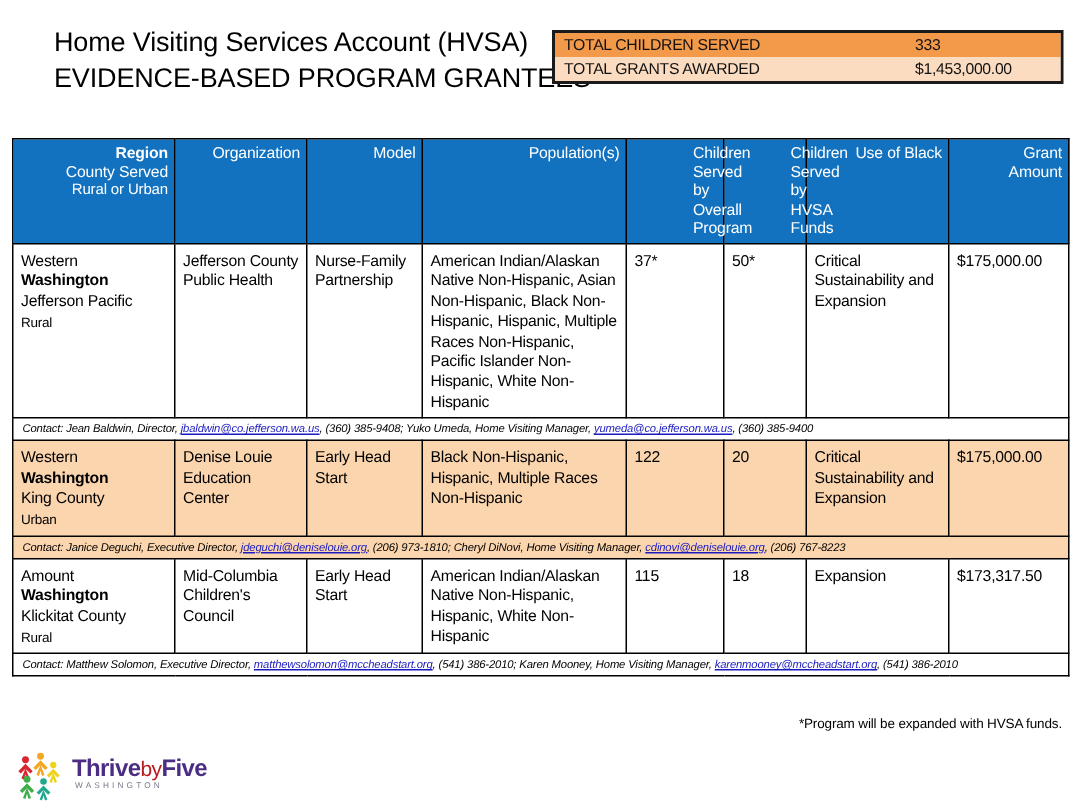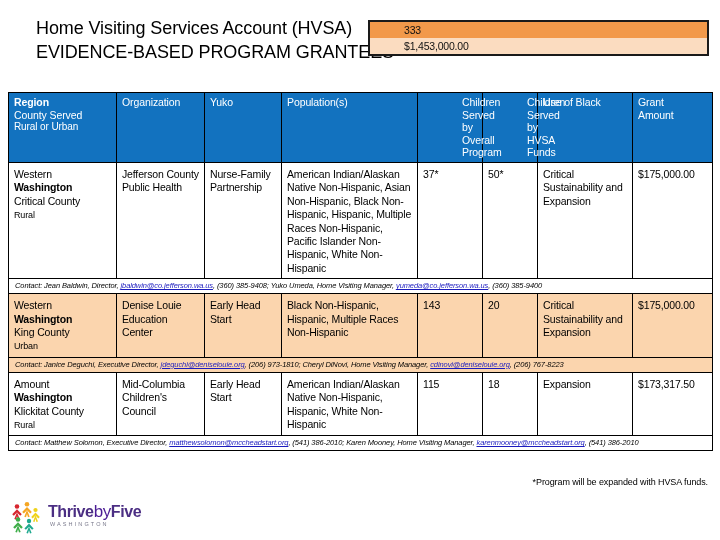--- a/index.html
+++ b/index.html
@@ -43,21 +43,21 @@
   }
   .grant-table td,.grant-table th{
     border:1px solid #000;
     vertical-align:top;
     padding:3px 4px 3px 5px;
     box-sizing:border-box;
   }
   thead th{
     background:#1272BF;color:#ffffff;
     font-size:10.5px;line-height:12.6px;
-    font-weight:400;text-align:left;
+    font-weight:400;text-align:right;
     letter-spacing:-0.1px;
     height:62px;
     vertical-align:middle;
   }
   thead th .h-main{display:block;font-weight:bold;}
   thead th .h-sub{display:block;}
   thead th .h-sub2{display:block;font-size:10px;}
   th.col-kids{text-align:center;padding-left:3px;padding-right:3px;}
   th.col-kids span{display:block;margin-left:41px;}
   th.col-kids .first{text-align:left;}
@@ -87,40 +87,42 @@
     position:absolute;right:12px;top:477px;
     font-size:9px;color:#000;letter-spacing:-0.1px;
   }
   .logo-wrap{position:absolute;left:10px;top:498px;width:150px;height:38px;}
   .logo-mark{position:absolute;left:0;top:2px;width:36px;height:34px;}
   .logo-text{
     position:absolute;left:38px;top:6px;
     font-size:16px;font-weight:bold;color:#4B2E83;letter-spacing:-0.4px;
     line-height:16px;
   }
-  .logo-text .by{font-weight:normal;font-size:17px;color:#4c1d95;}
+  .logo-text .by{font-weight:normal;font-size:14px;color:#b91c1c;}
   .logo-sub{
     position:absolute;left:40px;top:23px;
     font-size:5.5px;letter-spacing:2.1px;color:#7a7a8c;
   }
 </style>
 </head>
 <body>
 
 <div class="header-zone">
   <div class="doc-title">
     <span>Home Visiting Services Account (HVSA)</span>
     <span class="line2">EVIDENCE-BASED PROGRAM GRANTEES</span>
   </div>
 
   <div class="summary-box">
     <div class="summary-row r1">
+      <div class="lbl">TOTAL CHILDREN SERVED</div>
       <div class="val">333</div>
     </div>
     <div class="summary-row r2">
+      <div class="lbl">TOTAL GRANTS AWARDED</div>
       <div class="val">$1,453,000.00</div>
     </div>
   </div>
 </div>
 
 <table class="grant-table">
   <colgroup>
     <col style="width:108px">
     <col style="width:88px">
     <col style="width:77px">
@@ -131,21 +133,21 @@
     <col style="width:80px">
   </colgroup>
   <thead>
     <tr>
       <th>
         <span class="h-main">Region</span>
         <span class="h-sub">County Served</span>
         <span class="h-sub2">Rural or Urban</span>
       </th>
       <th>Organization</th>
-      <th>Yuko</th>
+      <th>Model</th>
       <th>Population(s)</th>
       <th class="col-kids">
         <span class="first">Children</span>
         <span class="first">Served by</span>
         <span class="first">Overall</span>
         <span class="first">Program</span>
       </th>
       <th class="col-kids">
         <span class="first">Children</span>
         <span class="first">Served by</span>
@@ -158,21 +160,21 @@
         <span class="h-sub">Amount</span>
       </th>
     </tr>
   </thead>
   <tbody>
 
     <tr class="data-row row-white">
       <td class="cell-region">
         <span class="rg">Western</span>
         <b>Washington</b>
-        <span class="rg">Critical County</span>
+        <span class="rg">Jefferson Pacific</span>
         <span class="ru">Rural</span>
       </td>
       <td>Jefferson County Public Health</td>
       <td>Nurse-Family Partnership</td>
       <td>American Indian/Alaskan Native Non-Hispanic, Asian Non-Hispanic, Black Non-Hispanic, Hispanic, Multiple Races Non-Hispanic, Pacific Islander Non-Hispanic, White Non-Hispanic</td>
       <td>37*</td>
       <td>50*</td>
       <td>Critical Sustainability and Expansion</td>
       <td>$175,000.00</td>
     </tr>
@@ -185,21 +187,21 @@
     <tr class="data-row row-peach">
       <td class="cell-region">
         <span class="rg">Western</span>
         <b>Washington</b>
         <span class="rg">King County</span>
         <span class="ru">Urban</span>
       </td>
       <td>Denise Louie Education Center</td>
       <td>Early Head Start</td>
       <td>Black Non-Hispanic, Hispanic, Multiple Races Non-Hispanic</td>
-      <td>143</td>
+      <td>122</td>
       <td>20</td>
       <td>Critical Sustainability and Expansion</td>
       <td>$175,000.00</td>
     </tr>
     <tr class="contact-row row-peach">
       <td colspan="8">
         <span>Contact: Janice Deguchi, Executive Director, </span><a href="#">jdeguchi@deniselouie.org</a><span>, (206) 973-1810; Cheryl DiNovi, Home Visiting Manager, </span><a href="#">cdinovi@deniselouie.org</a><span>, (206) 767-8223</span>
       </td>
     </tr>
 

